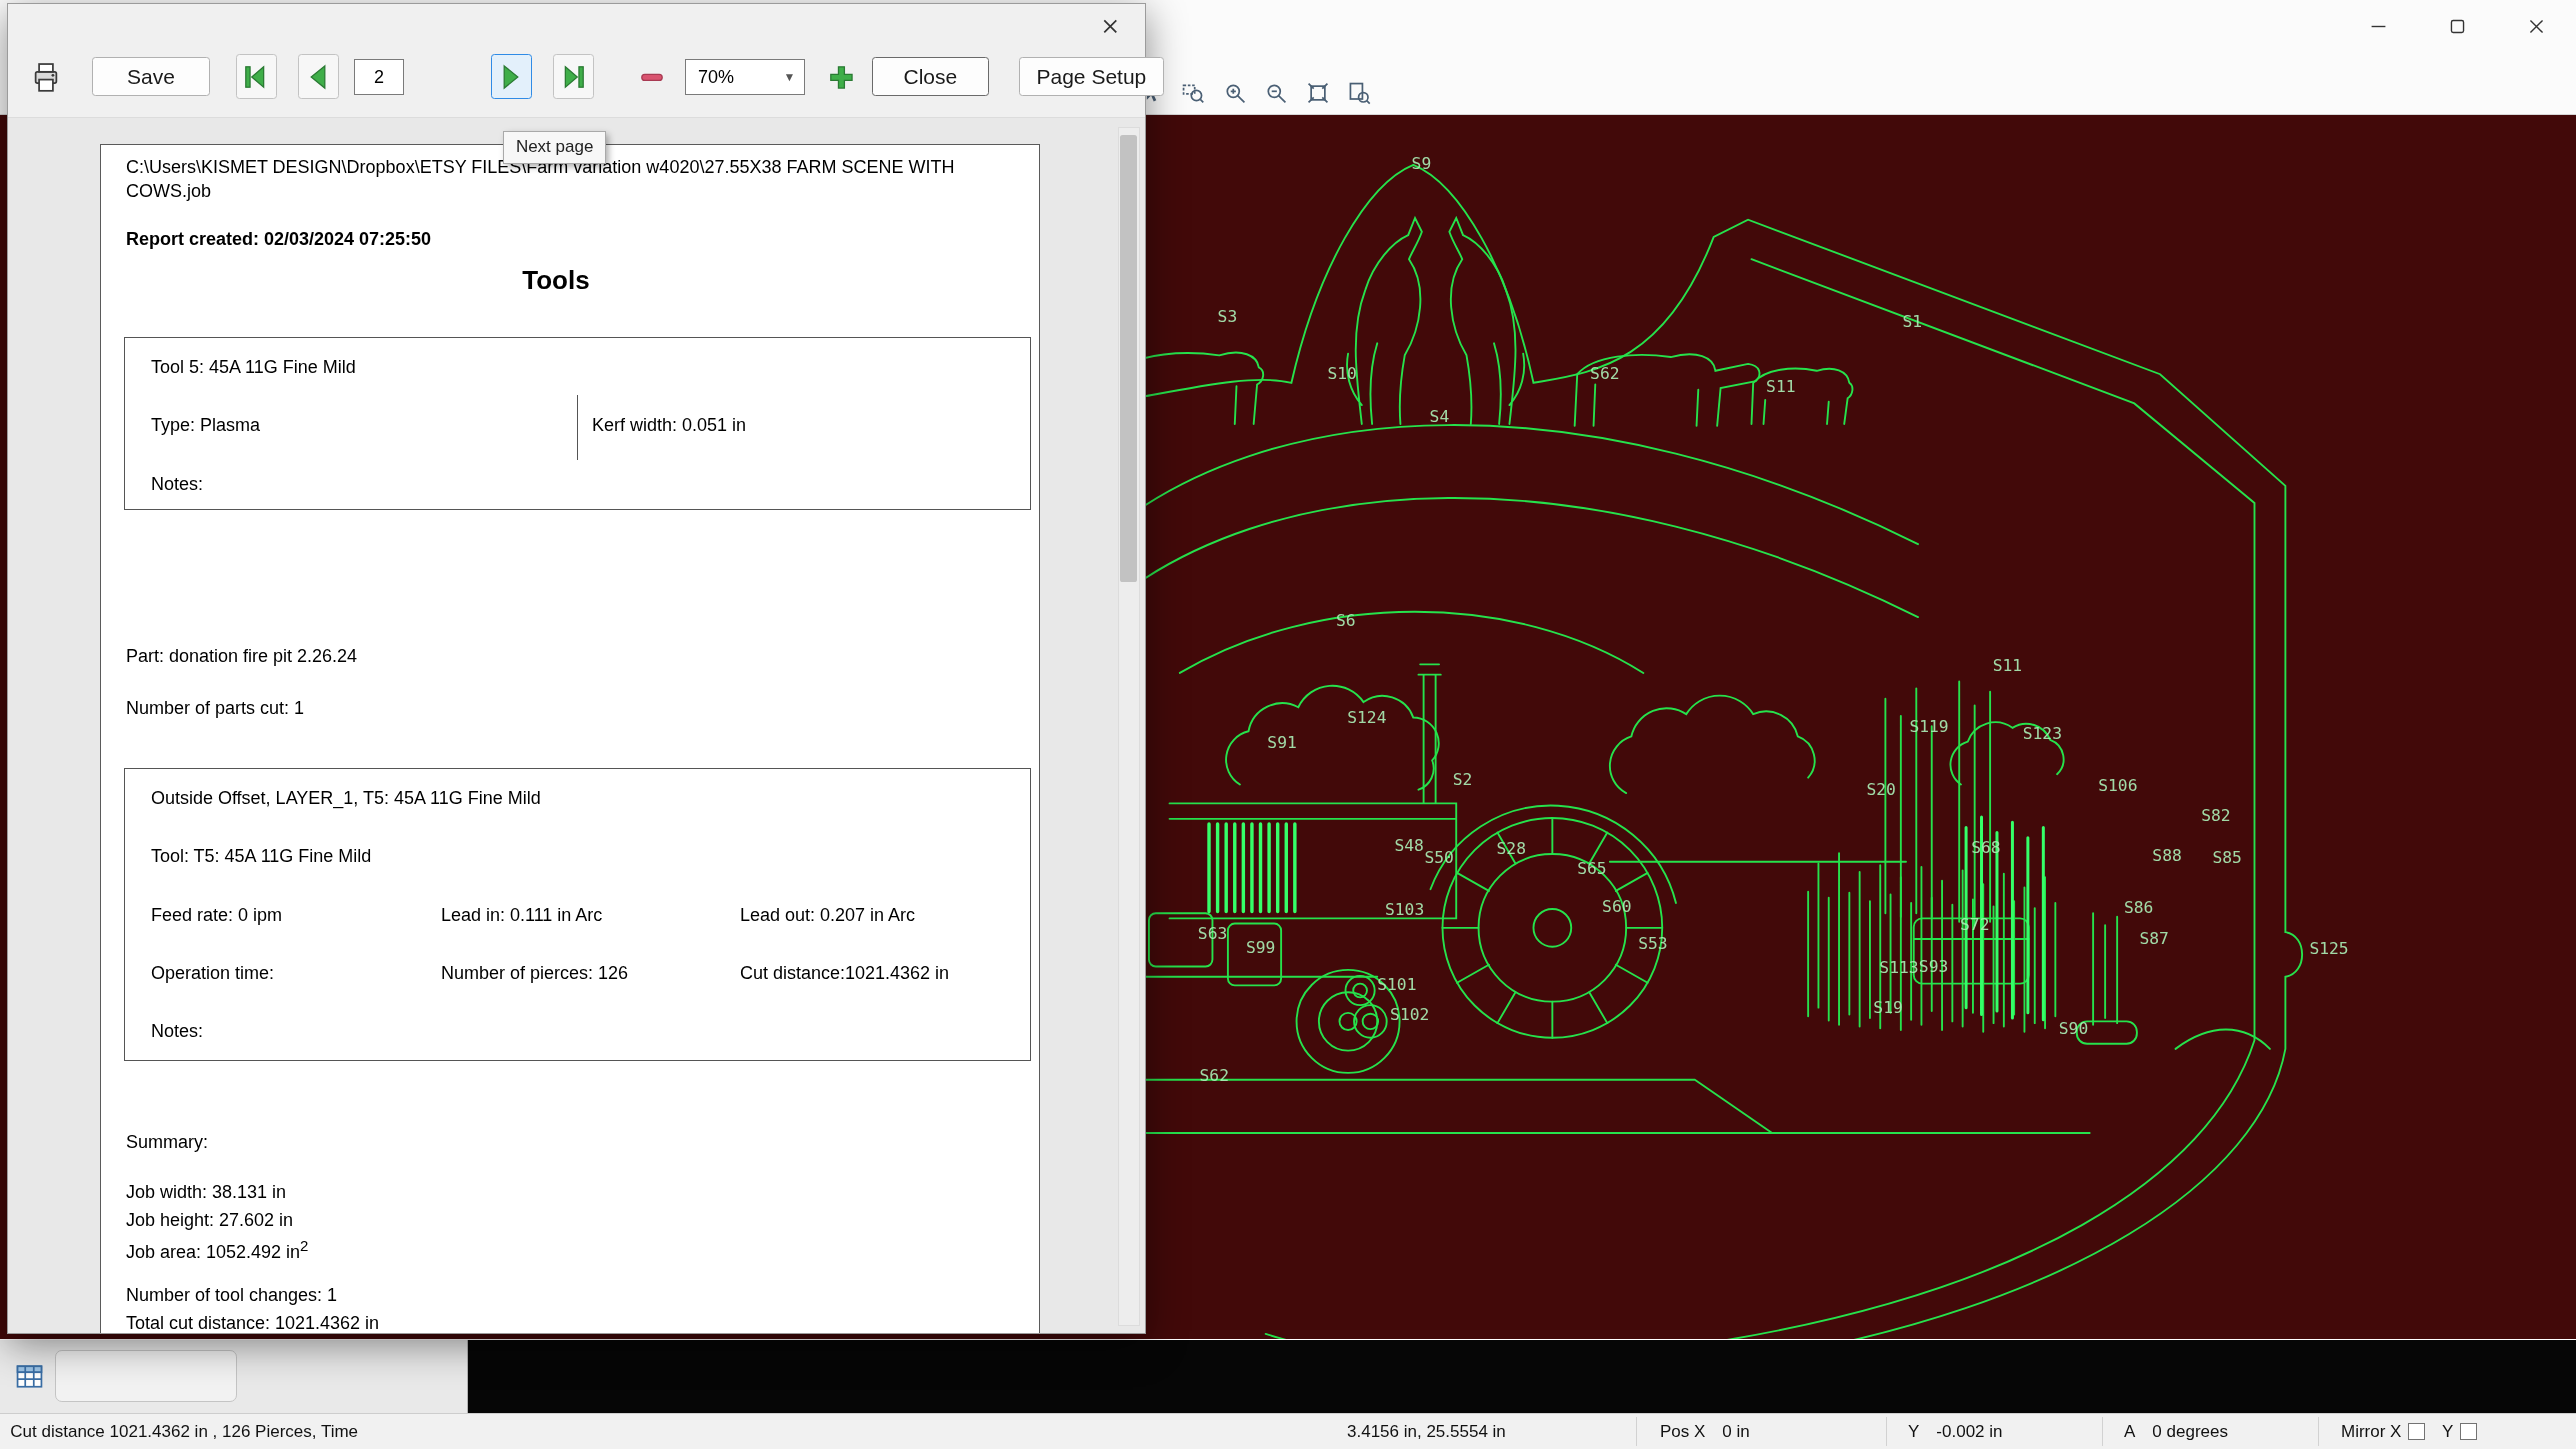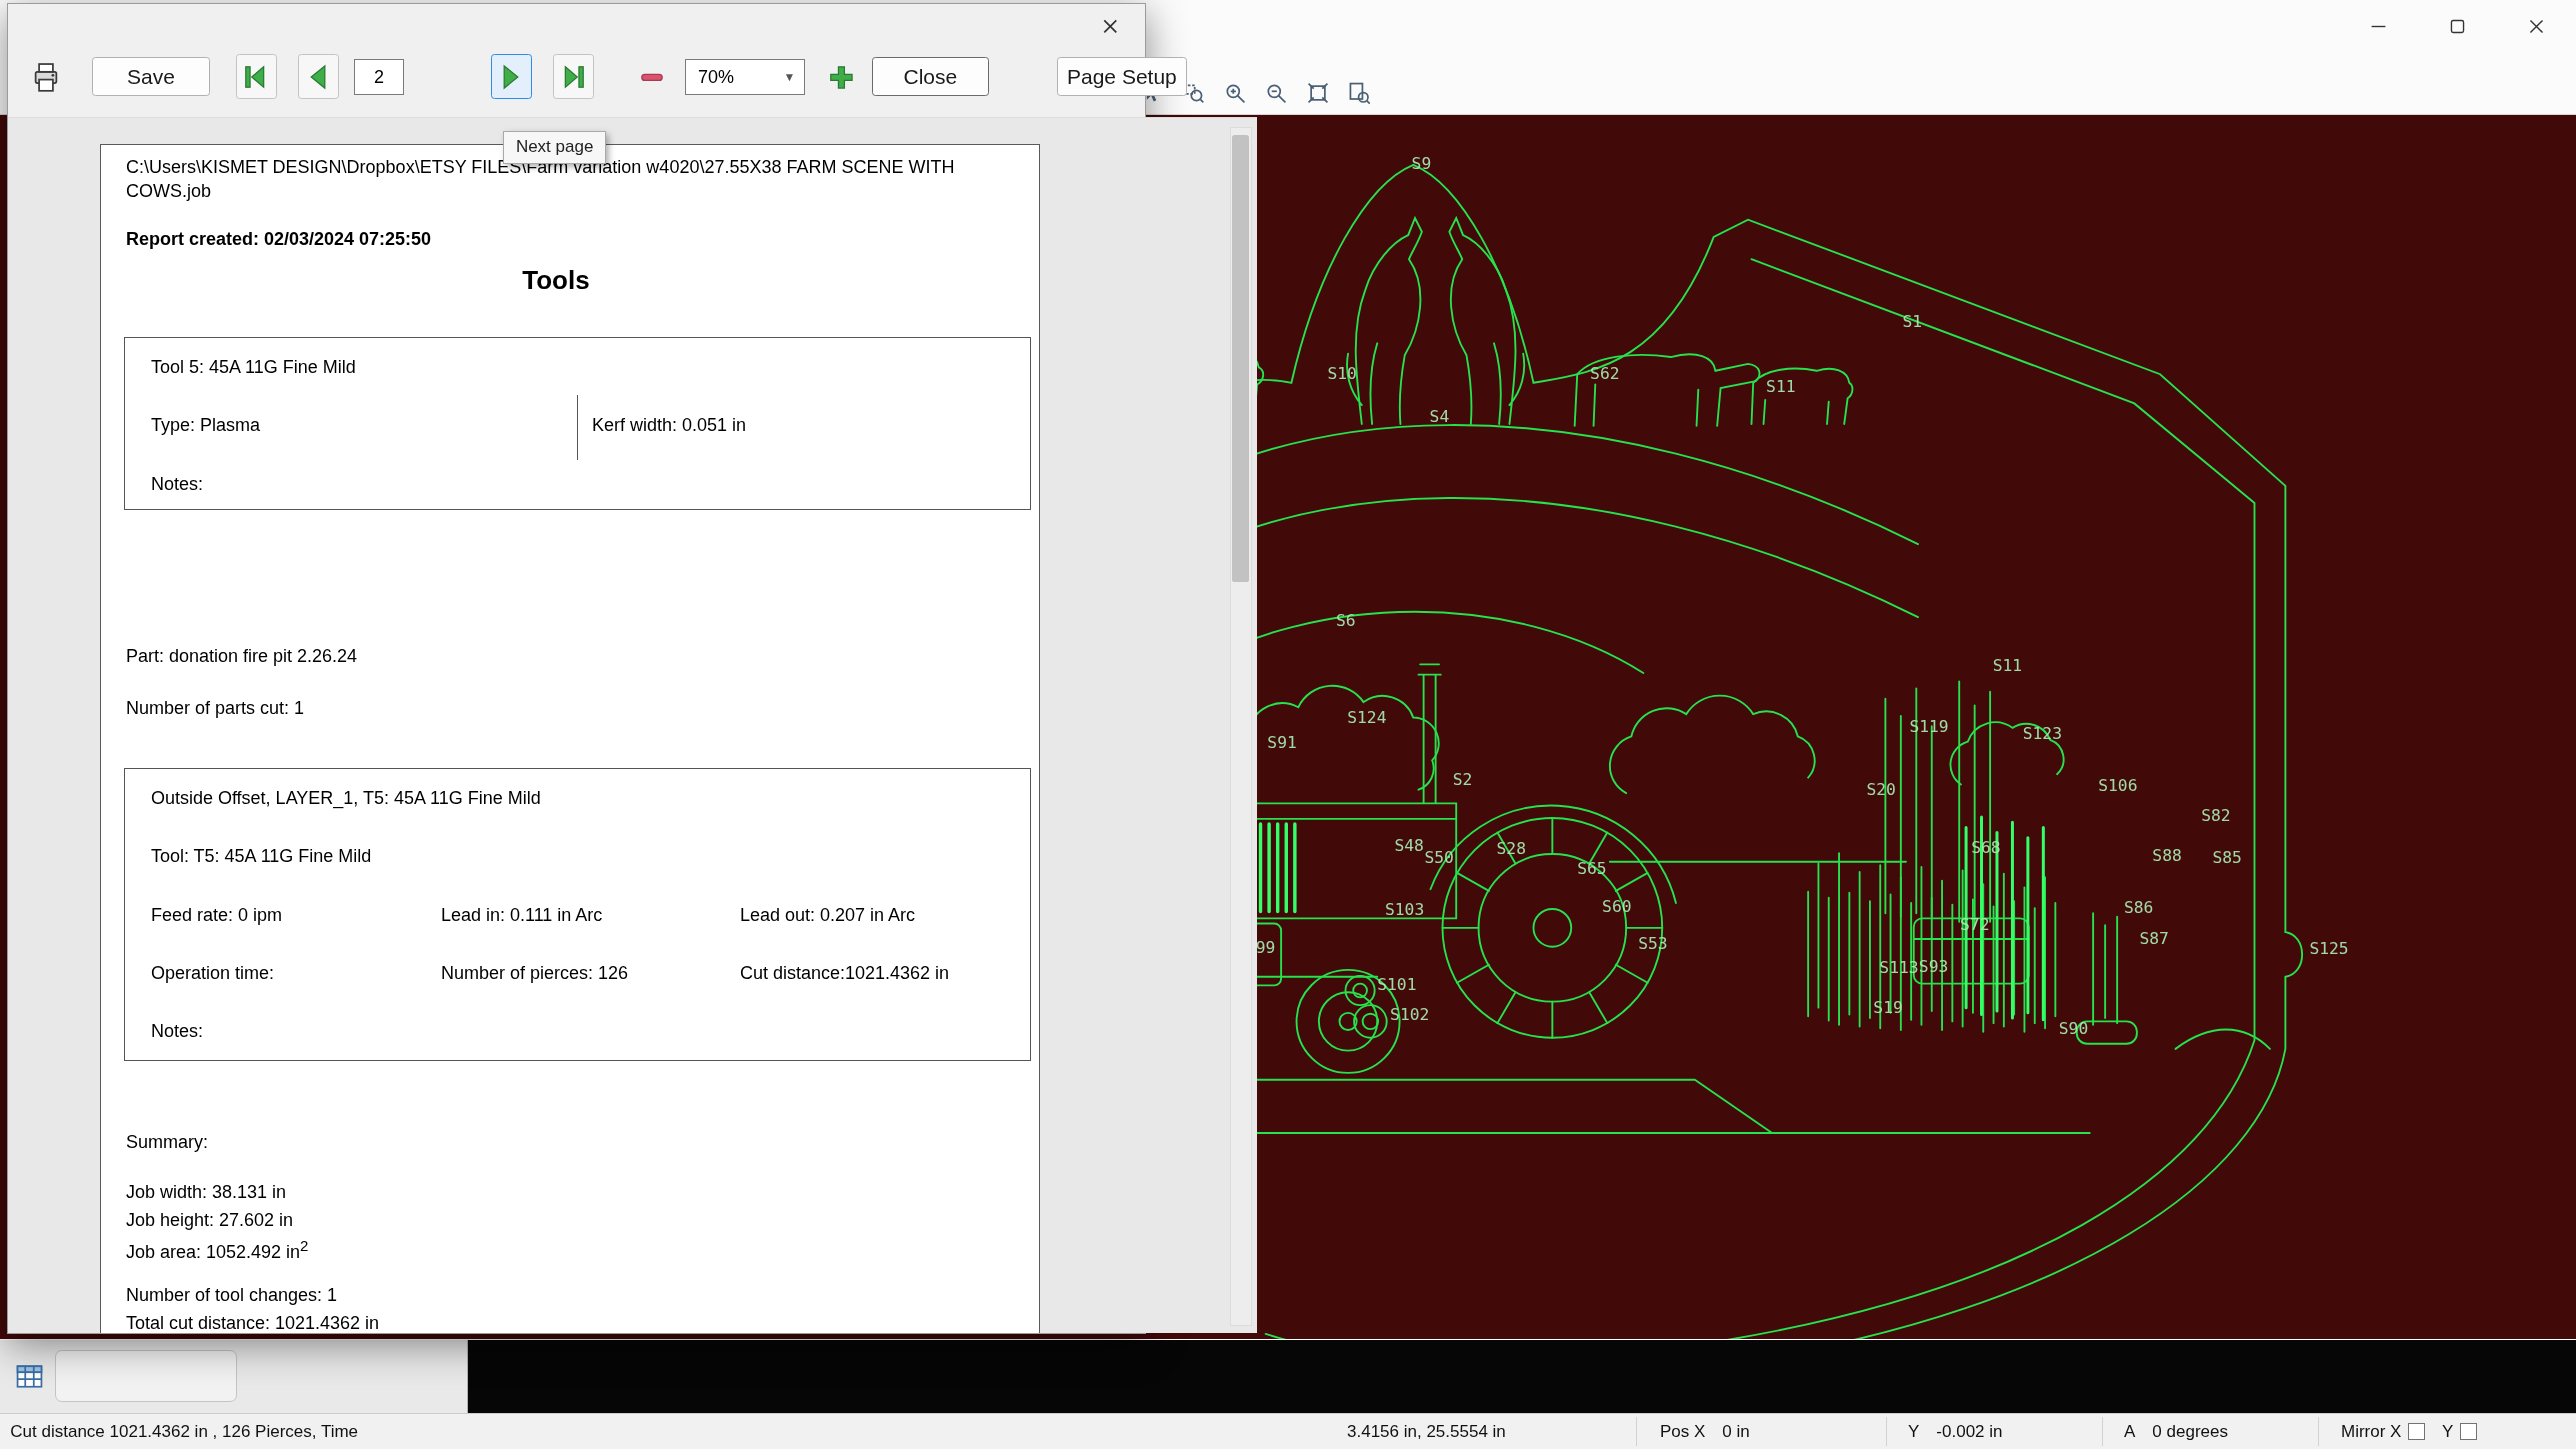--- a/index.html
+++ b/index.html
@@ -56,21 +56,21 @@
   .zoom-select { position:absolute; top:55px; height:36px; width:120px; border:0.9px solid #7a7a7a;
                  background:#fff; font-size:18px; display:flex; align-items:center;
                  padding-left:12px; cursor:pointer; }
   .zoom-select .chev { margin-left:auto; margin-right:8.6px; font-size:12px; color:#555; }
   .default-btn { border:1.7px solid #6a6a6a; }
 
   .tooltip { position:absolute; left:495px; top:127px; height:33px; padding:4.3px 12px;
              background:#f7f7f7; border:0.9px solid #a9a9a9; font-size:17px; color:#222;
              box-shadow:2.6px 2.6px 6.9px rgba(0,0,0,.35); z-index:30; white-space:nowrap; }
 
-  .doc { position:absolute; left:0; top:113px; width:1249px; height:1216px;
+  .doc { position:absolute; left:0; top:113px; width:1137px; height:1216px;
          background:#e8e8e8; overflow:hidden; border-top:0.9px solid #dcdcdc; }
   .page { position:absolute; left:92px; top:26px; width:940px; height:1288px;
           background:#fff; border:0.9px solid #5a5a5a; }
   .pg { position:absolute; left:25px; font-size:18px; color:#000; white-space:nowrap; }
   .pg-wrap { white-space:normal; width:871px; }
   .bold { font-weight:bold; }
   .pheading { position:absolute; left:0; width:910px; text-align:center;
               font-weight:bold; font-size:26px; }
   .pbox { position:absolute; left:23px; width:907px; border:0.9px solid #555; background:#fff; }
   .brow { position:absolute; left:19px; font-size:18px; white-space:nowrap;margin-left:7px; }
@@ -340,21 +340,21 @@
       <span>70%</span>
       <span class="chev">▼</span>
     </div>
     <button class="icon-btn" style="left:813px;width:41px">
       <svg width="34" height="34" viewBox="0 0 40 40">
           <path d="M17,8 h7 v9 h9 v7 h-9 v9 h-7 v-9 h-9 v-7 h9 z" fill="#3fae49" stroke="#2a7a33" stroke-width="1.5"></path>
         </svg>
     </button>
 
     <button class="btn default-btn" style="left:864px;width:117px">Close</button>
-    <button class="btn" style="left:1049px;width:130px">Page Setup</button>
+    <button class="btn" style="left:1011px;width:145px">Page Setup</button>
 
     <div class="doc">
       <div class="page">
         <div class="pg pg-wrap" style="top:12px">C:\Users\KISMET DESIGN\Dropbox\ETSY FILES\Farm variation w4020\27.55X38 FARM SCENE WITH</div>
         <div class="pg" style="top:36px">COWS.job</div>
         <div class="pg bold" style="top:84px">Report created: 02/03/2024 07:25:50</div>
         <div class="pheading" style="top:120px">Tools</div>
 
         <div class="pbox" style="top:192px;height:173px">
           <div class="brow" style="top:19px">Tool 5: 45A 11G Fine Mild</div>

